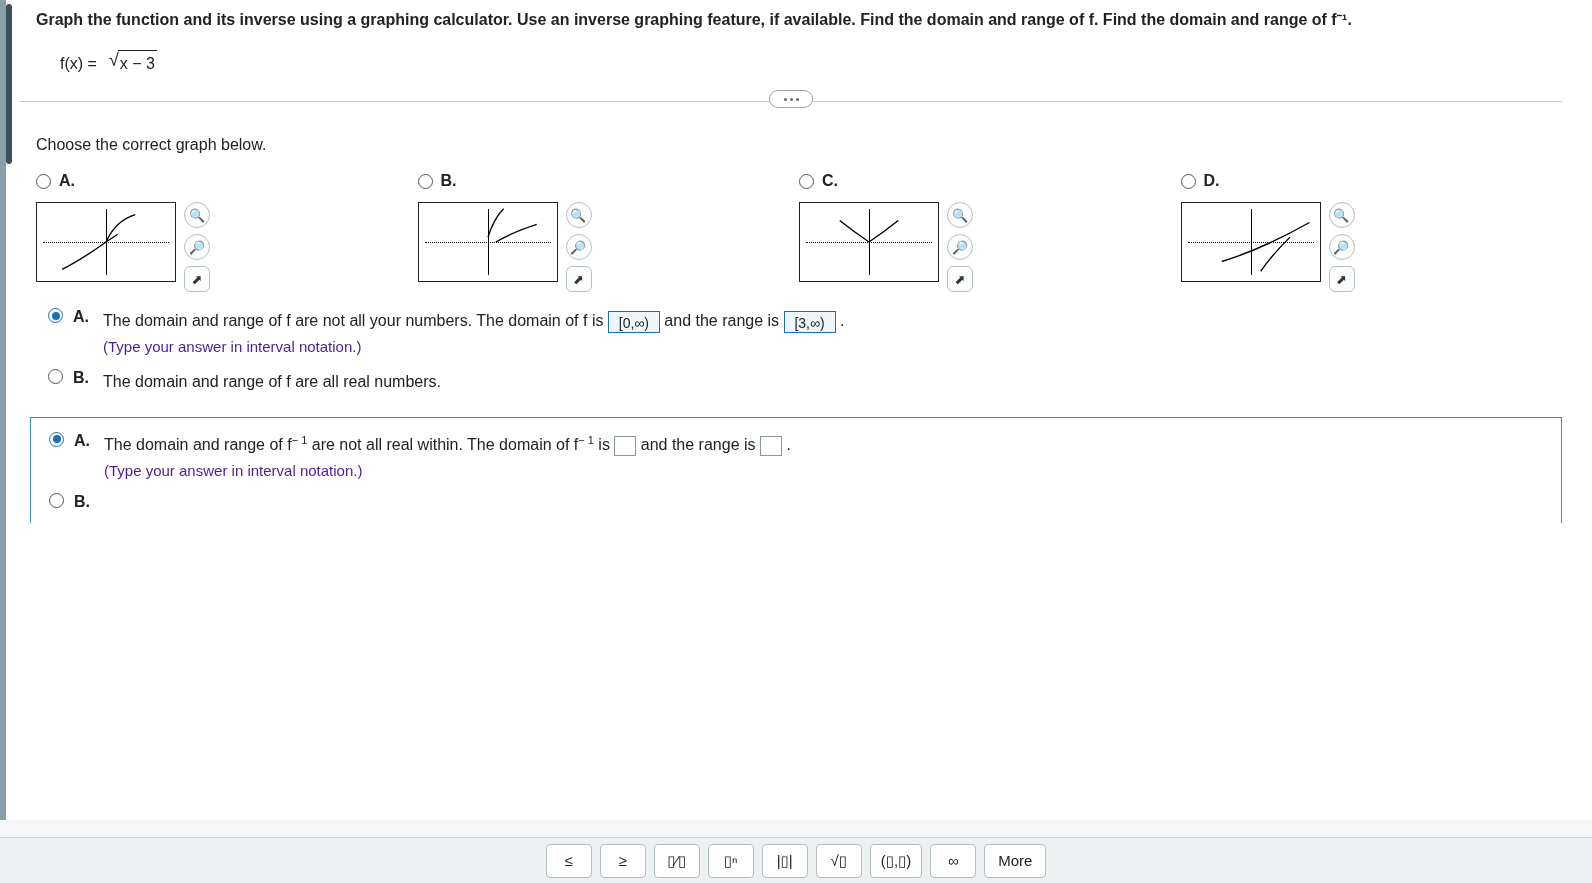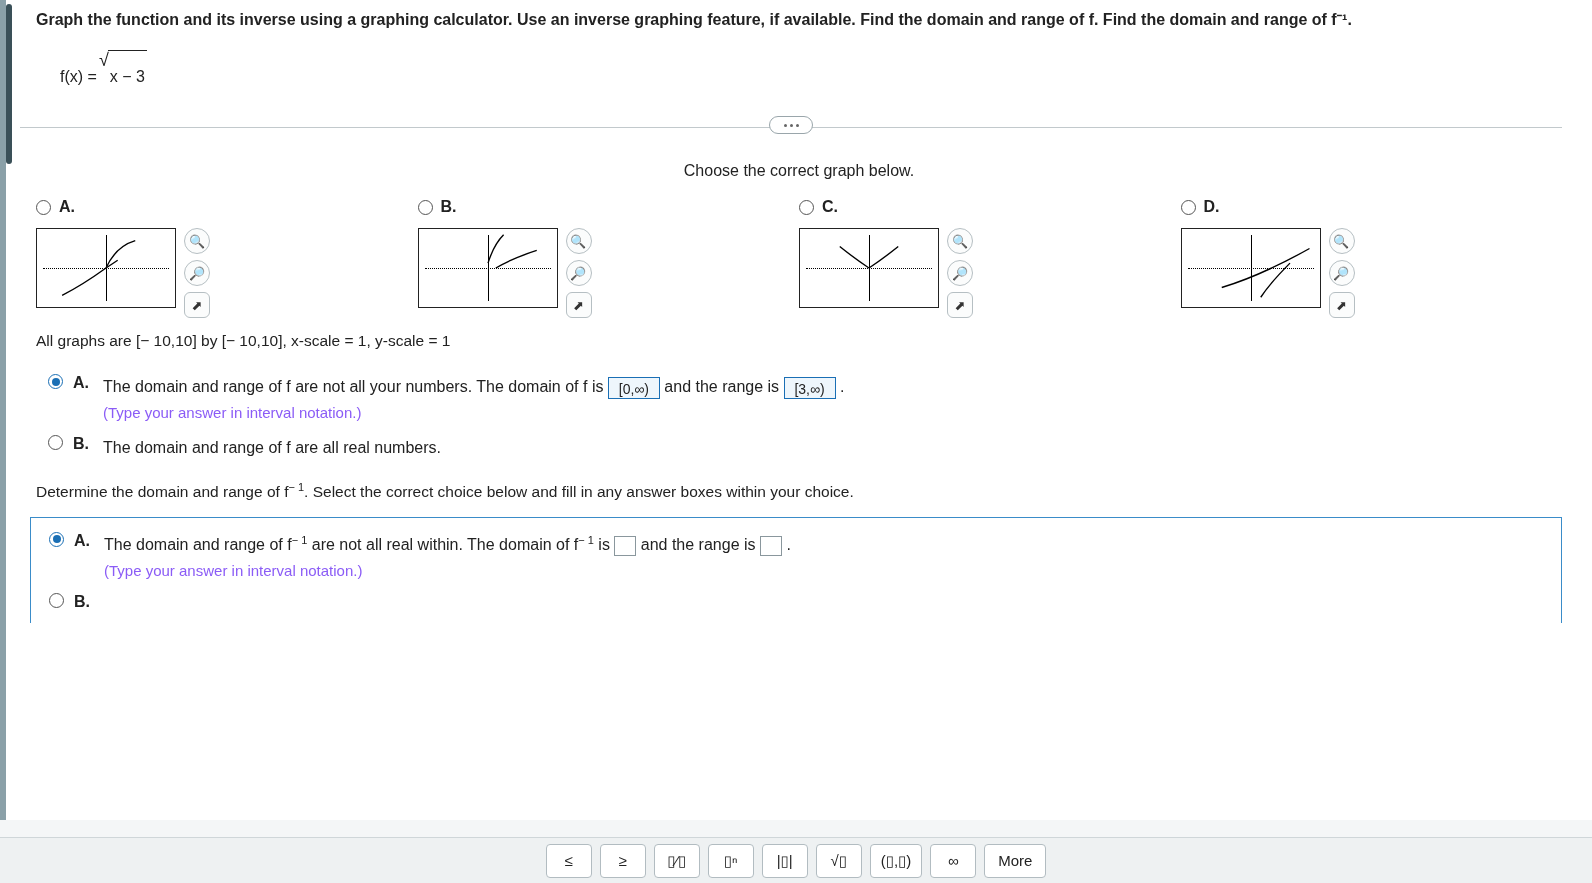--- a/index.html
+++ b/index.html
@@ -19,36 +19,36 @@
   min-height: 820px;
   padding: 8px 30px 0 14px;
   border-left: 6px solid #8aa0a8;
   position: relative;
 }
 .scrollbar-dark {
   position: absolute; left: 0; top: 4px; width: 6px; height: 160px;
   background: #3a5058; border-radius: 3px;
 }
 .problem { padding: 0 0 14px 16px; font-weight: bold; }
-.formula { padding: 6px 0 24px 40px; display: flex; align-items: center; gap: 2px; }
+.formula { padding: 6px 0 24px 40px; display: flex; align-items: center; gap: 12px; }
 .sqrt { display: inline-flex; align-items: flex-start; position: relative; }
 .sqrt .rad { font-size: 18px; }
-.sqrt .arg { border-top: 1.2px solid #222; padding: 17px 2px; margin-left: -1px; text-align: center; }
+.sqrt .arg { border-top: 1.2px solid #222; padding: 4px 2px; margin-left: -1px; text-align: center; }
 .sup { font-size: 11px; vertical-align: super; }
 .divider { border: none; border-top: 1px solid #c2c9cc; margin: 0 0 8px 0; position: relative; }
 .ellipsis-pill {
   position: absolute; top: -11px; left: 50%;
   transform: translateX(-50%);
   border: 1px solid #9aa6ab; border-radius: 10px;
   width: 44px; height: 18px; background: #fff;
   display: flex; align-items: center; justify-content: center;
   gap: 3px;
 }
 .ellipsis-pill span { width: 3px; height: 3px; background: #666; border-radius: 50%; display: block; }
-.section-label { padding: 26px 0 18px 16px; text-align: center; }
+.section-label { padding: 26px 0 18px 16px; }
 .options-row { display: flex; gap: 0; padding: 0 0 0 16px; }
 .opt-col { flex: 1; position: relative; }
 .opt-header { display: flex; align-items: center; gap: 8px; margin-bottom: 12px; }
 .radio {
   width: 15px; height: 15px; border: 1.4px solid #555; border-radius: 50%;
   display: inline-flex; align-items: center; justify-content: center;
   flex-shrink: 0;
 }
 .radio.sel::after { content: ""; width: 8px; height: 8px; background: #1a6fb5; border-radius: 50%; }
 .radio.sel { border-color: #1a6fb5; }
@@ -77,21 +77,21 @@
 .choice-body { line-height: 1.6; }
 .inline-input {
   display: inline-block; min-width: 52px; height: 22px;
   border: 1px solid #1a6fb5; background: #eef6fc; padding: 0 4px;
   font-size: 14px; text-align: center; vertical-align: middle;
 }
 .inline-empty {
   display: inline-block; width: 22px; height: 20px;
   border: 1px solid #8a979d; background: #fff; vertical-align: middle;
 }
-.hint { font-size: 15px; color: #8b5cf6; }
+.hint { font-size: 15px; color: #4c1d95; }
 .active-frame {
   border: 1.5px solid #3a8cc9; border-bottom:none;
   margin: 10px 0 0 10px; padding: 8px 8px 2px 18px;
 }
 .toolbar-strip {
   position: absolute; left: 0; right: 0; bottom: 0;
   height: 46px; background: #eef1f2;
   display: flex; align-items: center; justify-content: center; gap: 8px;
   border-top: 1px solid #cfd6d9;
 }
@@ -216,21 +216,20 @@
         </div>
         <div class="tool-col">
           <div class="tool-btn">🔍</div>
           <div class="tool-btn">🔎</div>
           <div class="tool-btn sq">⬈</div>
         </div>
       </div>
     </div>
   </div>
 
-  <div class="note">All graphs are [− 10,10] by [− 10,10], x-scale = 1, y-scale = 1</div>
 
 
   <div class="choice-block">
     <div class="choice-row">
       <span class="radio sel"></span>
       <span class="choice-letter">A.</span>
       <span class="choice-body">
         <span>The domain and range of f are not all your numbers. The domain of f is </span>
         <span class="inline-input">[0,∞)</span>
         <span> and the range is </span>
@@ -239,23 +238,20 @@
         <span class="hint">(Type your answer in interval notation.)</span>
       </span>
     </div>
     <div class="choice-row">
       <span class="radio"></span>
       <span class="choice-letter">B.</span>
       <span class="choice-body">The domain and range of f are all real numbers.</span>
     </div>
   </div>
 
-  <div class="prompt">
-    <span>Determine the domain and range of f</span><span class="finv"><sup class="sup">− 1</sup></span><span>. Select the correct choice below and fill in any answer boxes within your choice.</span>
-  </div>
 
   <div class="active-frame">
     <div class="choice-row">
       <span class="radio sel"></span>
       <span class="choice-letter">A.</span>
       <span class="choice-body">
         <span>The domain and range of f</span><span class="finv"><sup class="sup">− 1</sup></span>
         <span> are not all real within. The domain of f</span><span class="finv"><sup class="sup">− 1</sup></span>
         <span> is </span>
         <span class="inline-empty"></span>

